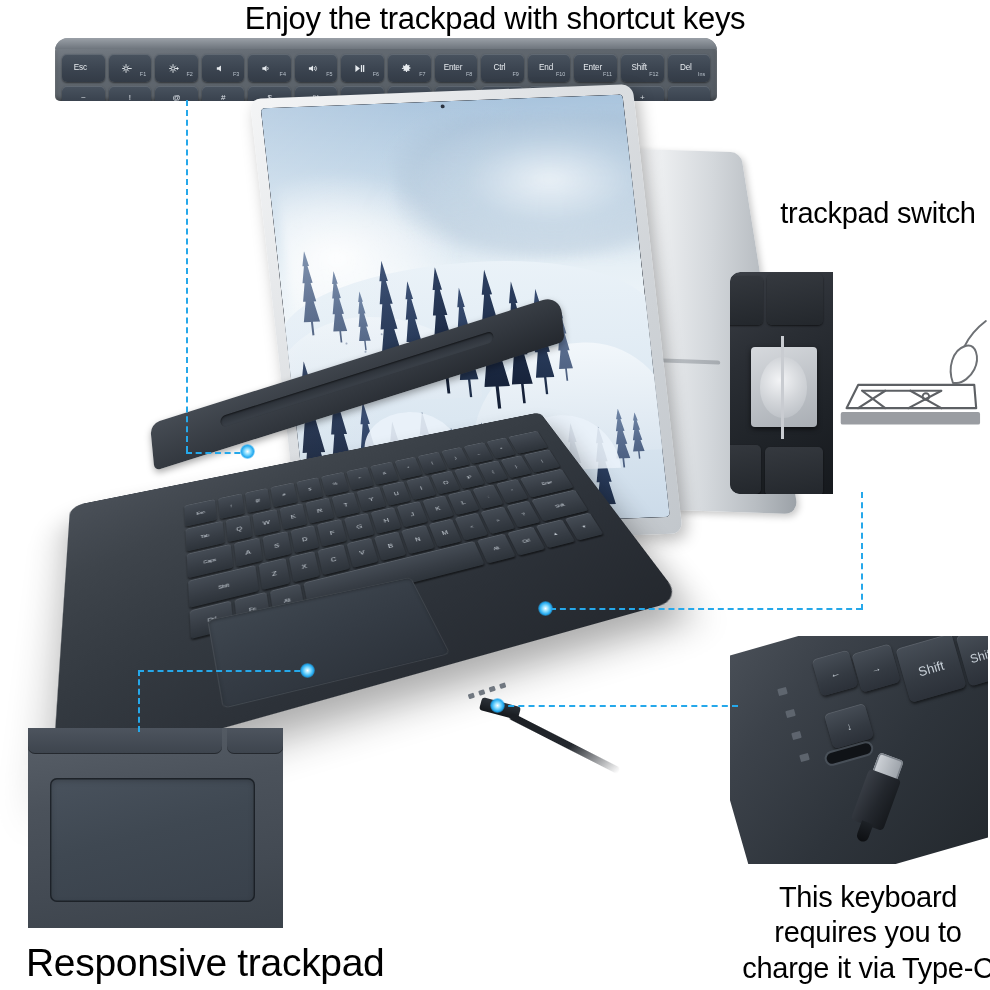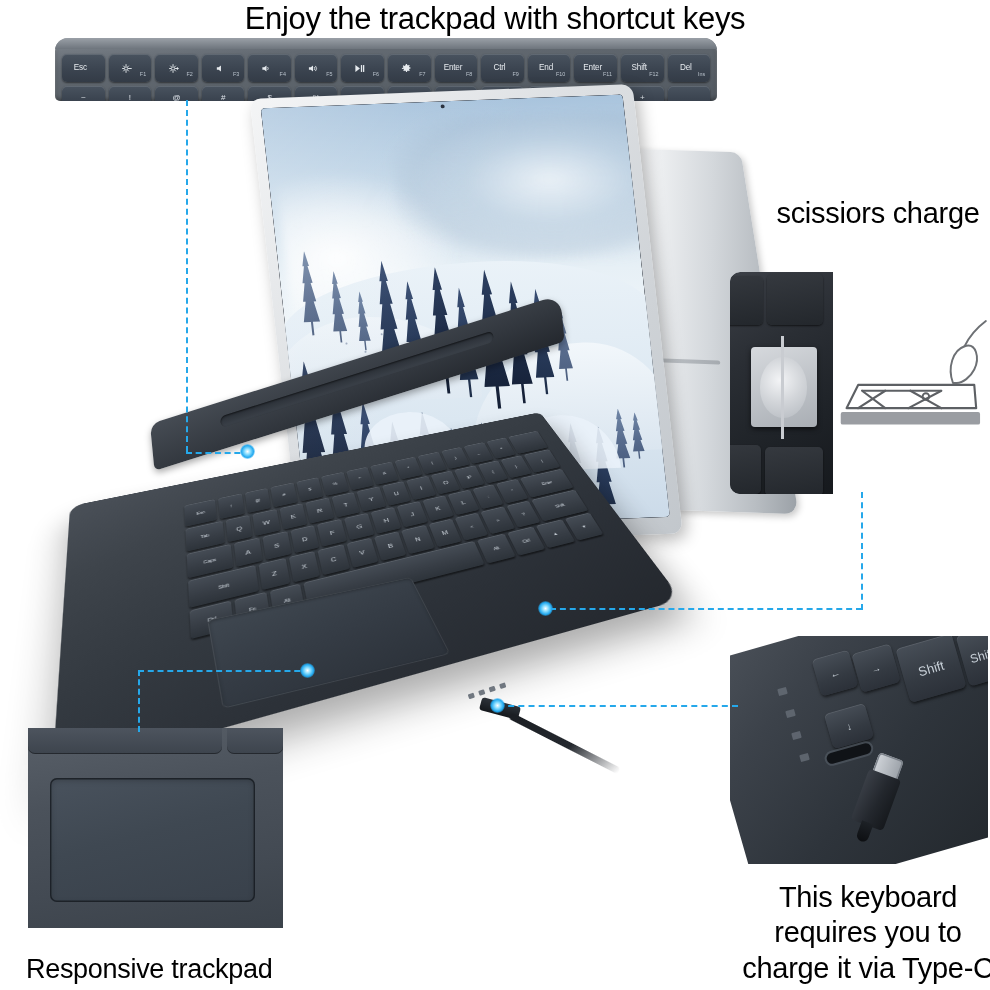--- a/index.html
+++ b/index.html
@@ -29,21 +29,21 @@
     top: 2px; left: 50%; transform: translateX(-50%);
     font-size: 31px;
   }
   #cap-scissor {
     top: 196px; left: 878px; transform: translateX(-50%);
     font-size: 29px; text-align: center; line-height: 1.22;
   }
   #cap-scissor span { display: block; }
   #cap-trackpad {
     bottom: 6px; left: 26px;
-    font-size: 27px;
+    font-size: 39px;
   }
   #cap-typec {
     bottom: 4px; left: 868px; transform: translateX(-50%);
     font-size: 29px; text-align: center; line-height: 1.22;
   }
   #cap-typec span { display: block; }
 
   
   #fn-strip {
     position: absolute;
@@ -694,21 +694,21 @@
   <div class="glow" style="left:538px; top:601px;"></div>
 
   <div class="dash-h" style="left:138px; top:670px; width:172px;"></div>
   <div class="dash-v" style="left:138px; top:670px; height:62px;"></div>
   <div class="glow" style="left:300px; top:663px;"></div>
 
   <div class="dash-h" style="left:498px; top:705px; width:240px;"></div>
   <div class="glow" style="left:490px; top:698px;"></div>
 
   <div class="caption" id="cap-scissor">
-    <span>scissiors charge</span>
+    <span>trackpad switch</span>
   </div>
 
   <div class="inset" id="inset-scissor">
     <div id="sc-photo">
       <div class="cap-tile" style="left:-20%;top:2%;width:52%;height:22%;"></div>
       <div class="cap-tile" style="left:36%;top:1%;width:54%;height:23%;"></div>
       <div class="cap-tile" style="left:-22%;top:78%;width:52%;height:22%;"></div>
       <div class="cap-tile" style="left:34%;top:79%;width:56%;height:22%;"></div>
       <div id="sc-mech"></div>
     </div>

